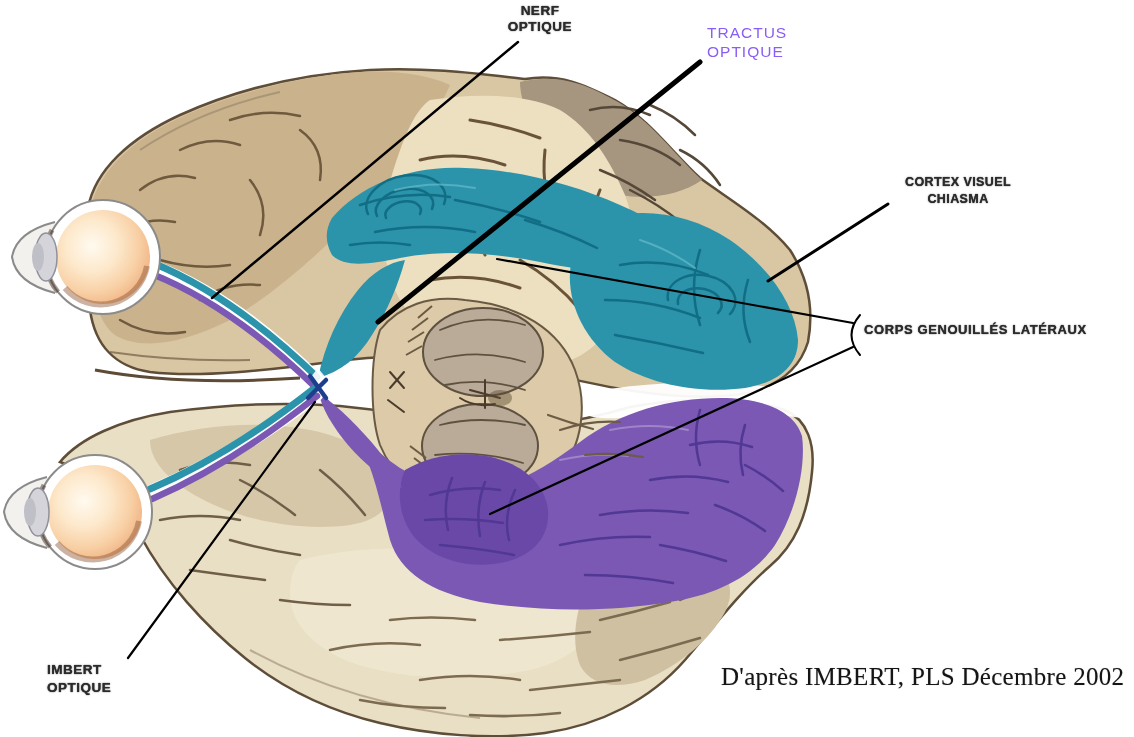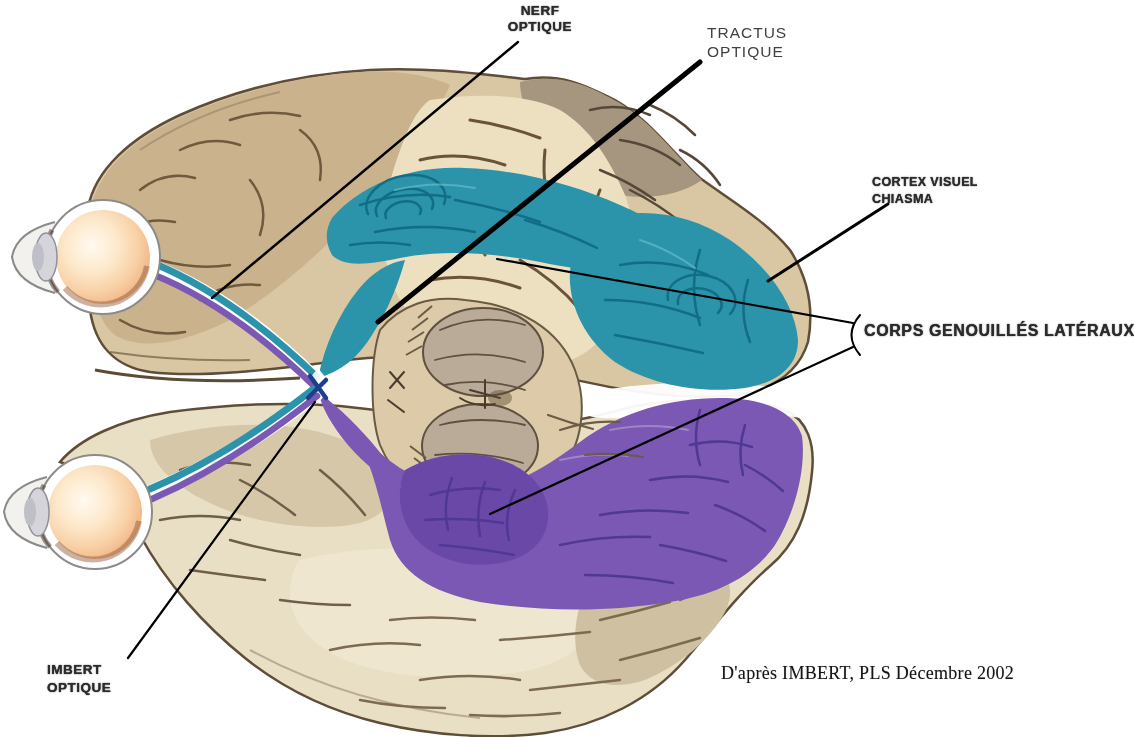--- a/index.html
+++ b/index.html
@@ -3,26 +3,26 @@
 <meta charset="utf-8">
 <style>
   html,body{margin:0;padding:0;background:#ffffff;}
   .stage{position:relative;width:1134px;height:737px;background:#ffffff;overflow:hidden;
          font-family:"Liberation Sans",sans-serif;}
   .stage svg{position:absolute;left:0;top:0;width:1134px;height:737px;}
   .lbl{position:absolute;color:#2b2b2b;font-weight:700;
        text-shadow:0 0 1.5px rgba(45,45,45,.85),0 0 .5px rgba(45,45,45,.7);}
   .lbl span{display:block;}
   .lbl-nerf{left:470px;top:3px;width:140px;text-align:center;font-size:13.5px;letter-spacing:.5px;line-height:1.18;}
-  .lbl-tractus{left:707px;top:24px;font-size:15.5px;font-weight:400;color:#404040;text-shadow:none;letter-spacing:1px;line-height:1.2;}
-  .lbl-cortex{left:872px;top:174px;width:172px;text-align:left;font-size:12.5px;letter-spacing:.4px;line-height:1.35;}
-  .lbl-corps{left:864px;top:322px;font-size:16px;letter-spacing:.6px;white-space:nowrap;}
+  .lbl-tractus{left:707px;top:24px;font-size:15.5px;font-weight:400;color:#8b5cf6;text-shadow:none;letter-spacing:1px;line-height:1.2;}
+  .lbl-cortex{left:872px;top:174px;width:172px;text-align:center;font-size:12.5px;letter-spacing:.4px;line-height:1.35;}
+  .lbl-corps{left:864px;top:322px;font-size:13px;letter-spacing:.6px;white-space:nowrap;}
   .lbl-chiasma{left:47px;top:661px;font-size:13.5px;letter-spacing:.5px;line-height:1.3;}
   .attribution{position:absolute;left:721px;top:663px;font-family:"Liberation Serif",serif;
-               font-size:18px;color:#151515;letter-spacing:.3px;text-shadow:0 0 1px rgba(0,0,0,.3);}
+               font-size:25px;color:#151515;letter-spacing:.3px;text-shadow:0 0 1px rgba(0,0,0,.3);}
 </style>
 </head>
 <body>
 
 <div class="stage">
 
 <svg viewBox="0 0 1134 737" aria-hidden="true">
   <defs>
     <radialGradient id="eyeGrad" cx="38%" cy="38%" r="78%">
       <stop offset="0" stop-color="#fffaf0"></stop>

